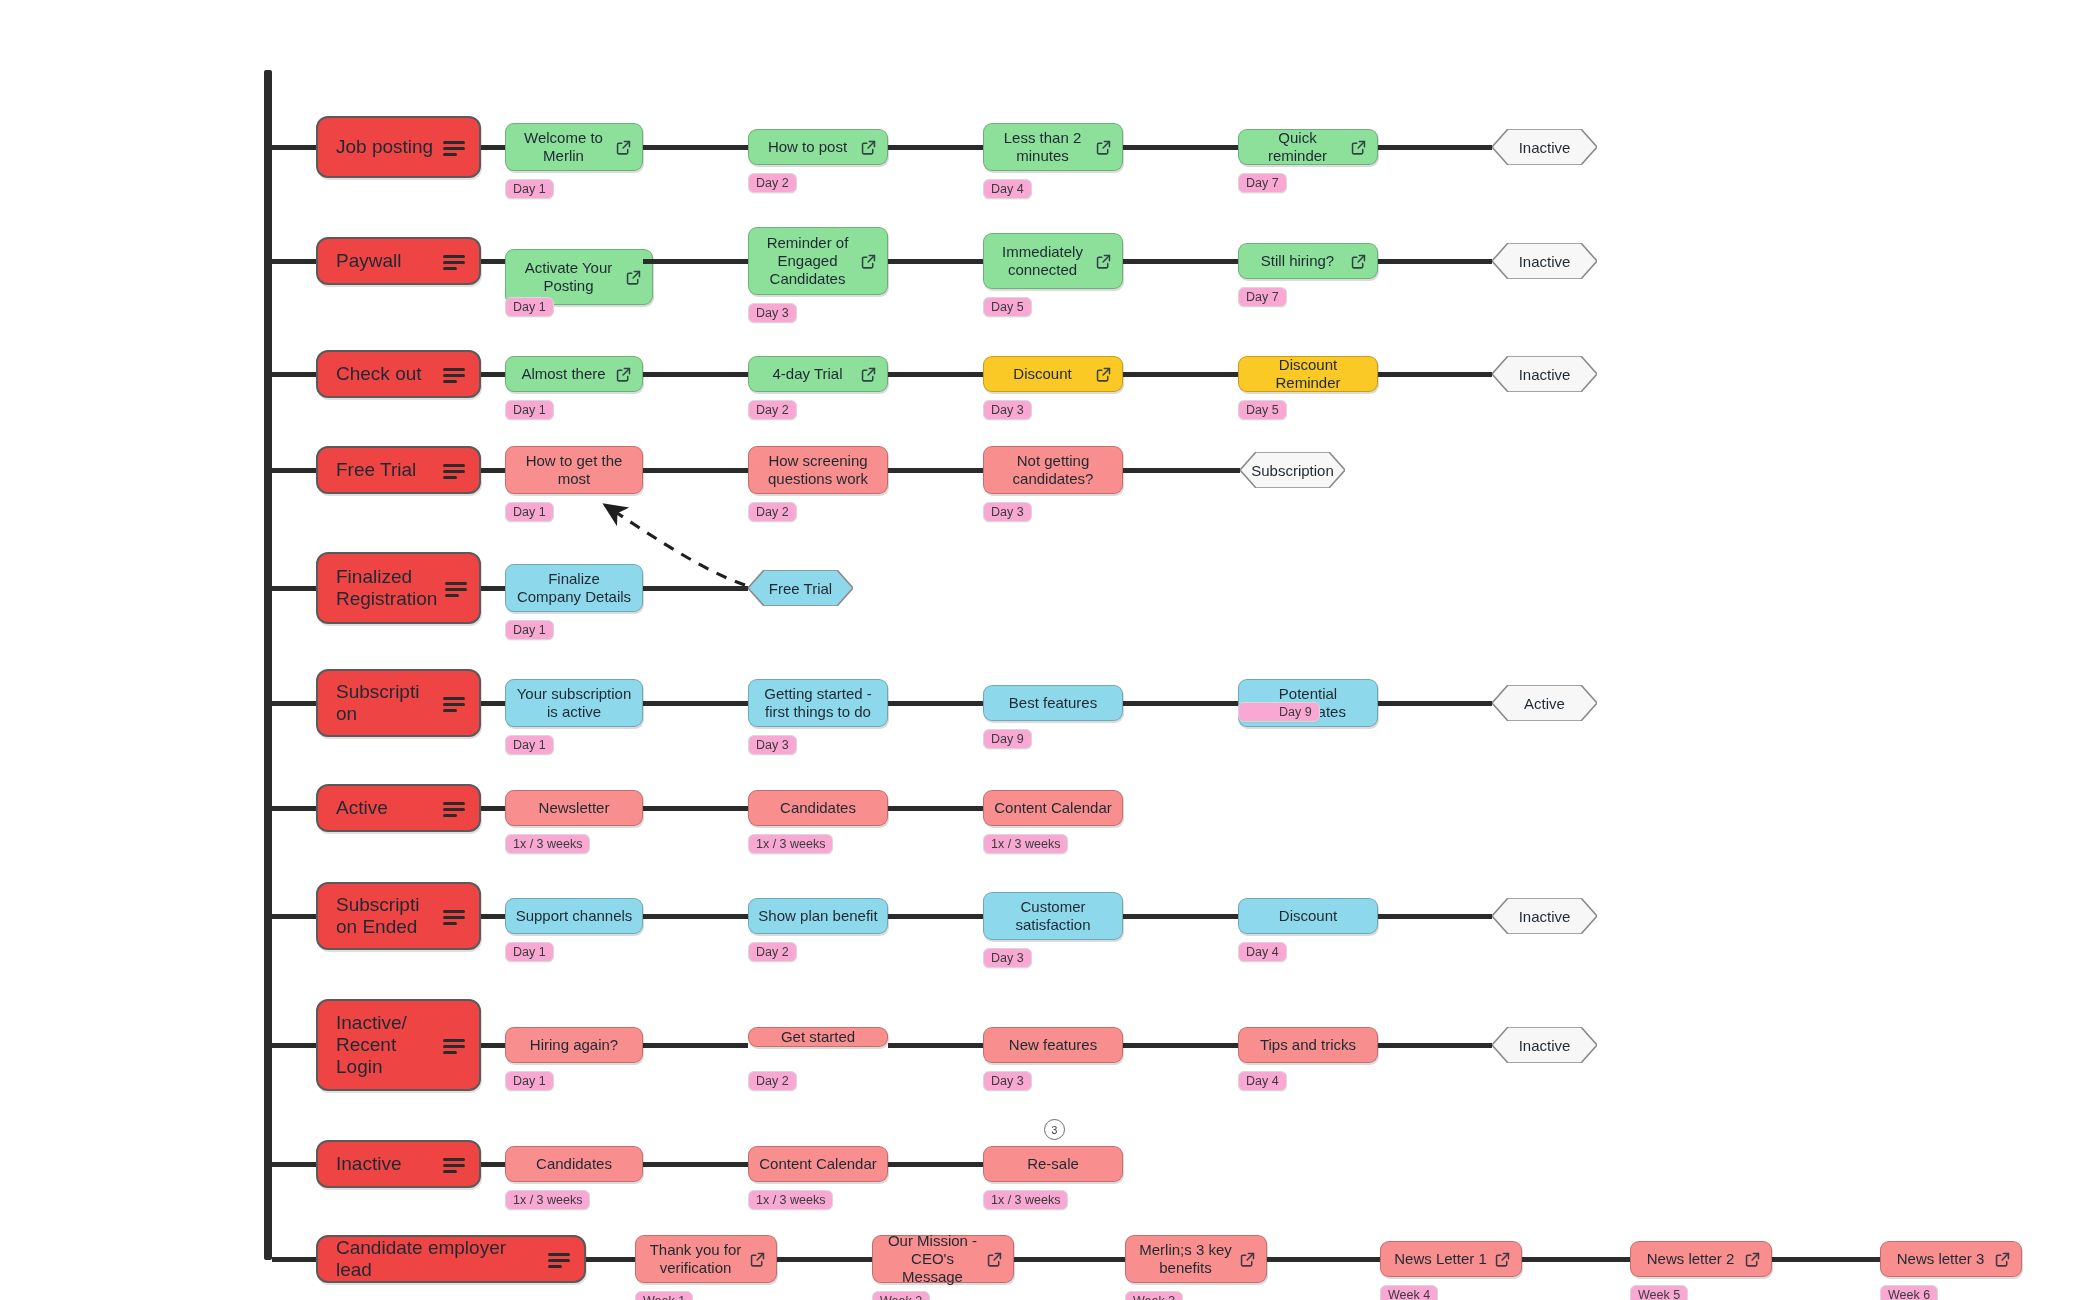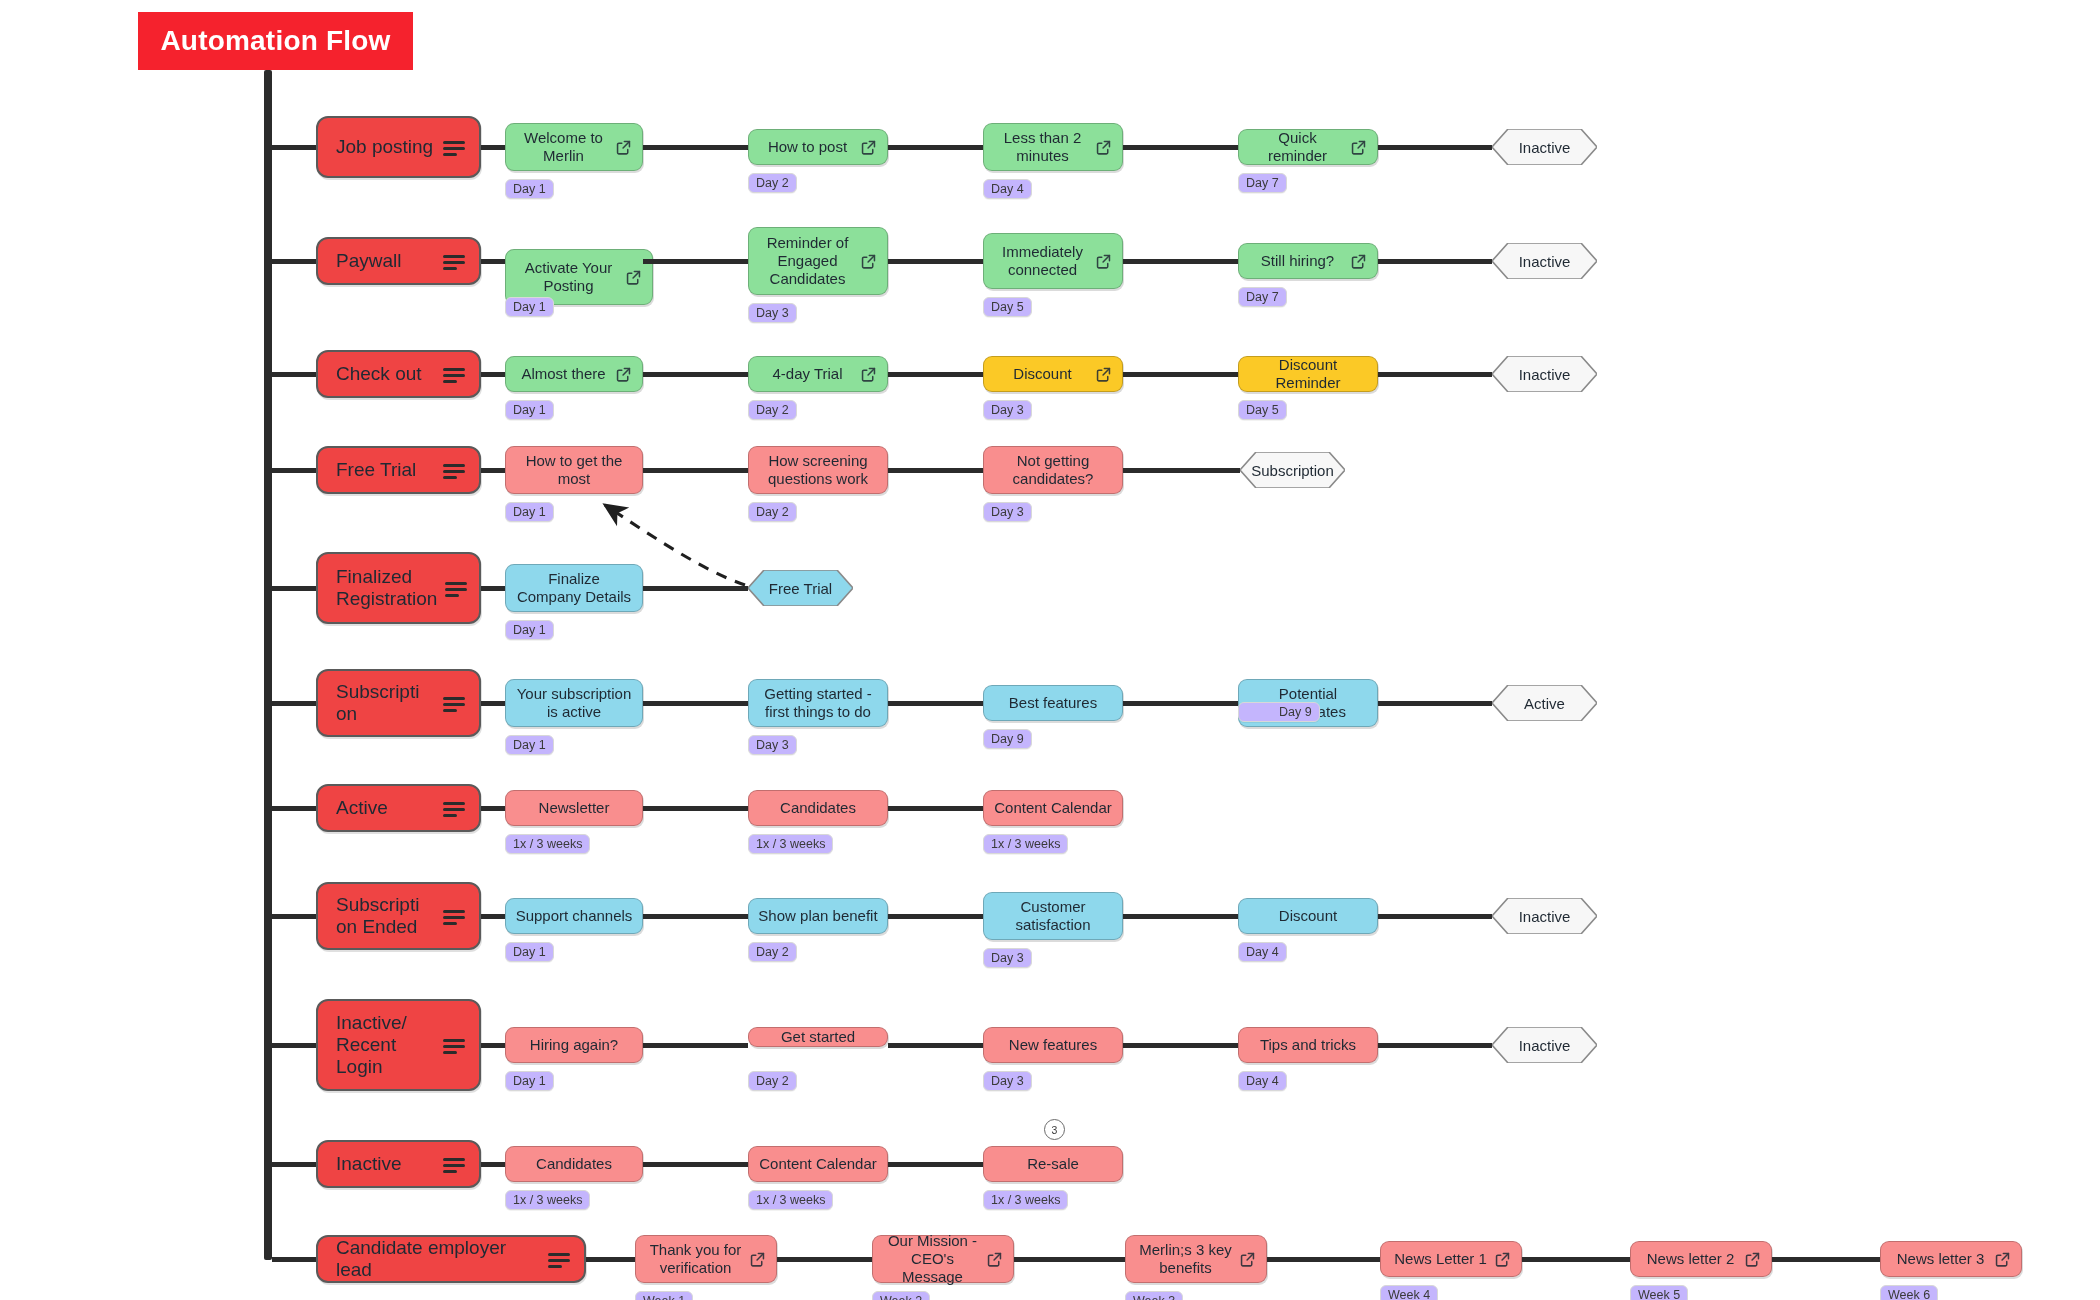--- a/index.html
+++ b/index.html
@@ -68,21 +68,21 @@
   .node .ext svg{display:block;}
 
   .c-green{background:#8ce09a;}
   .c-yellow{background:#fbc926;}
   .c-red{background:#f98e8e;}
   .c-blue{background:#8ed8ec;}
 
   
   .badge{
     position:absolute;box-sizing:border-box;
-    background:#c4b5fd;border:1px solid #d8d8d8;border-radius:6px;
+    background:#f9a8d4;border:1px solid #d8d8d8;border-radius:6px;
     font-size:12.5px;color:#3a3a3a;
     padding:2px 7px;white-space:nowrap;
     box-shadow:0 1px 0 rgba(0,0,0,.05);
   }
 
   
   .hex{
     position:absolute;box-sizing:border-box;
     display:flex;align-items:center;justify-content:center;
     font-size:15px;color:#1f2933;
@@ -99,21 +99,20 @@
   }
 
   
   #dashed-layer{position:absolute;left:0;top:0;width:2100px;height:1300px;pointer-events:none;}
 </style>
 </head>
 <body>
 
 <div id="canvas">
 
-  <div class="title-banner">Automation Flow</div>
 
   <div class="spine"></div>
 
   <div id="rows-host">
       <div class="spine-stub" style="top: 145px; width: 44px;"></div>
       <div class="group-box" style="left: 316px; top: 116px; width: 165px; height: 62px;">
         <span class="gtext">Job posting</span>
         <span class="hamburger">
           <i></i>
           <i></i>

